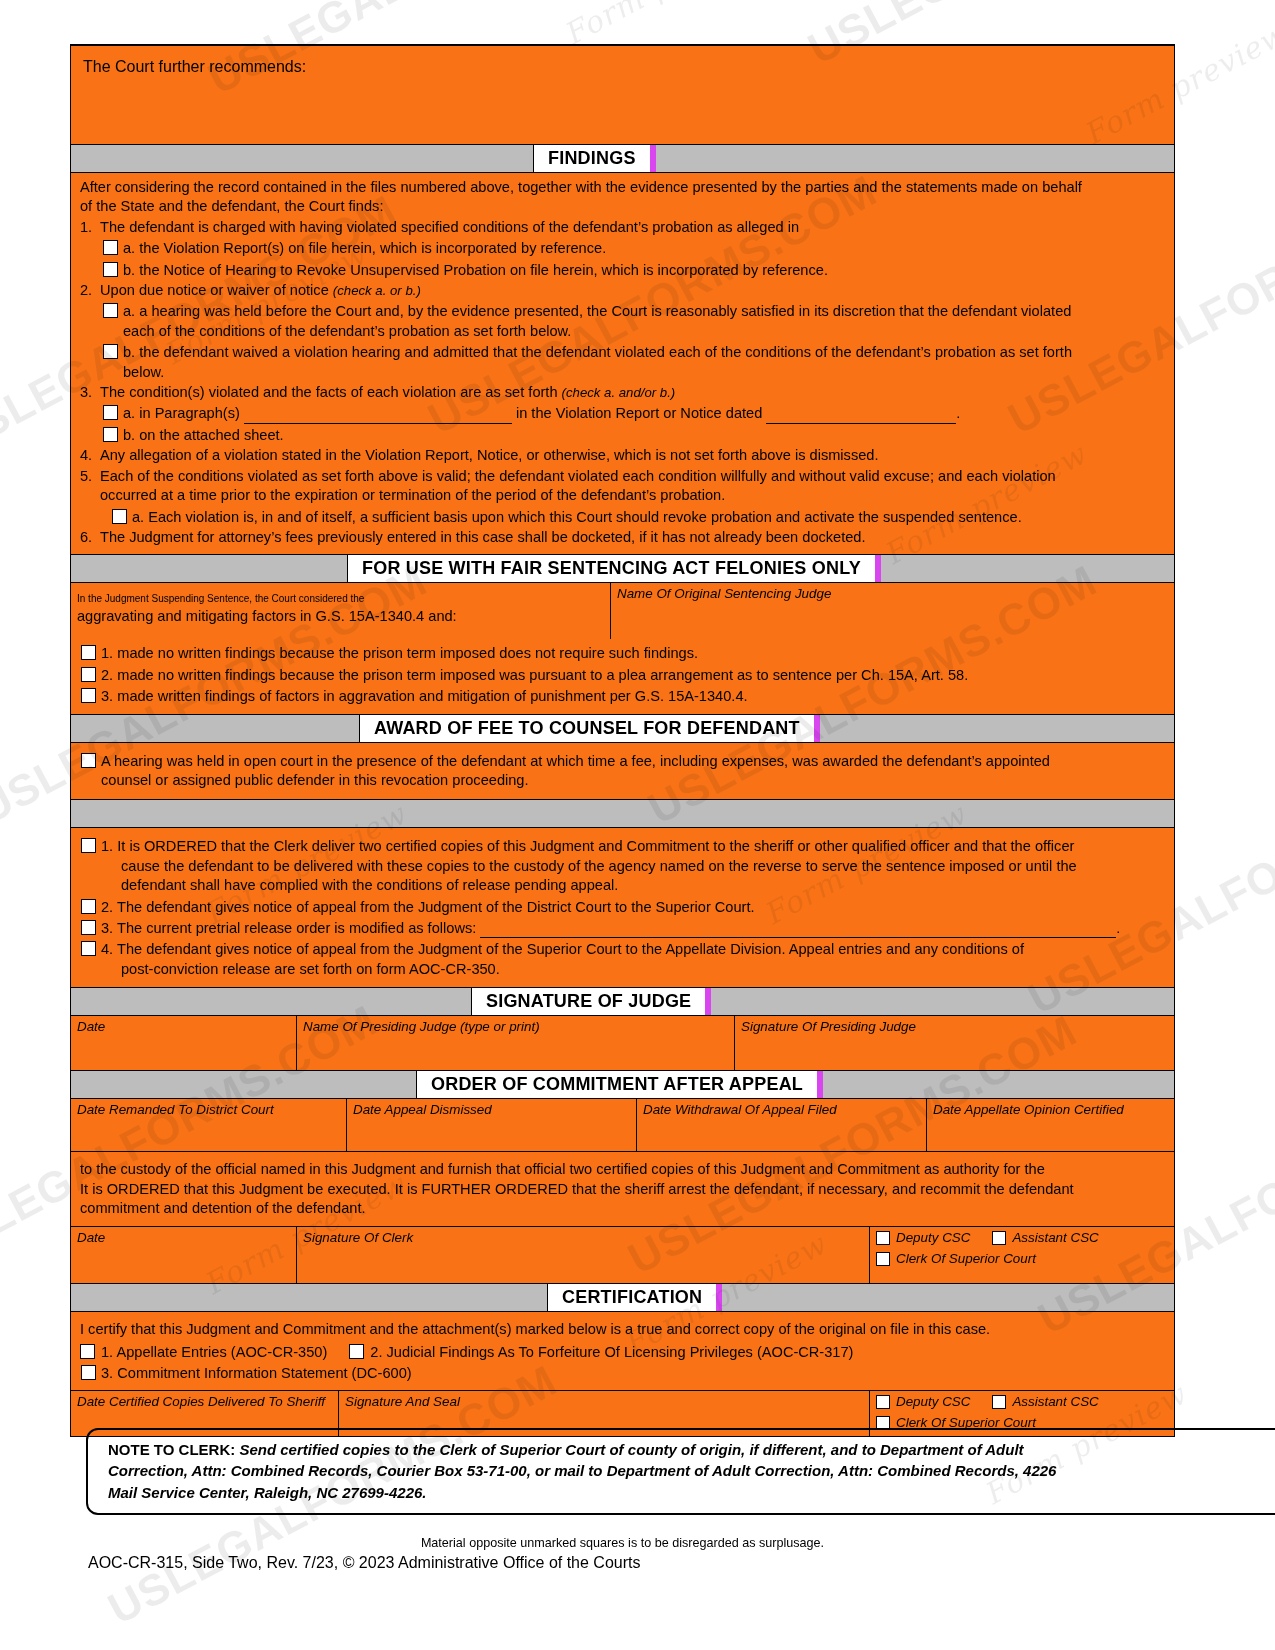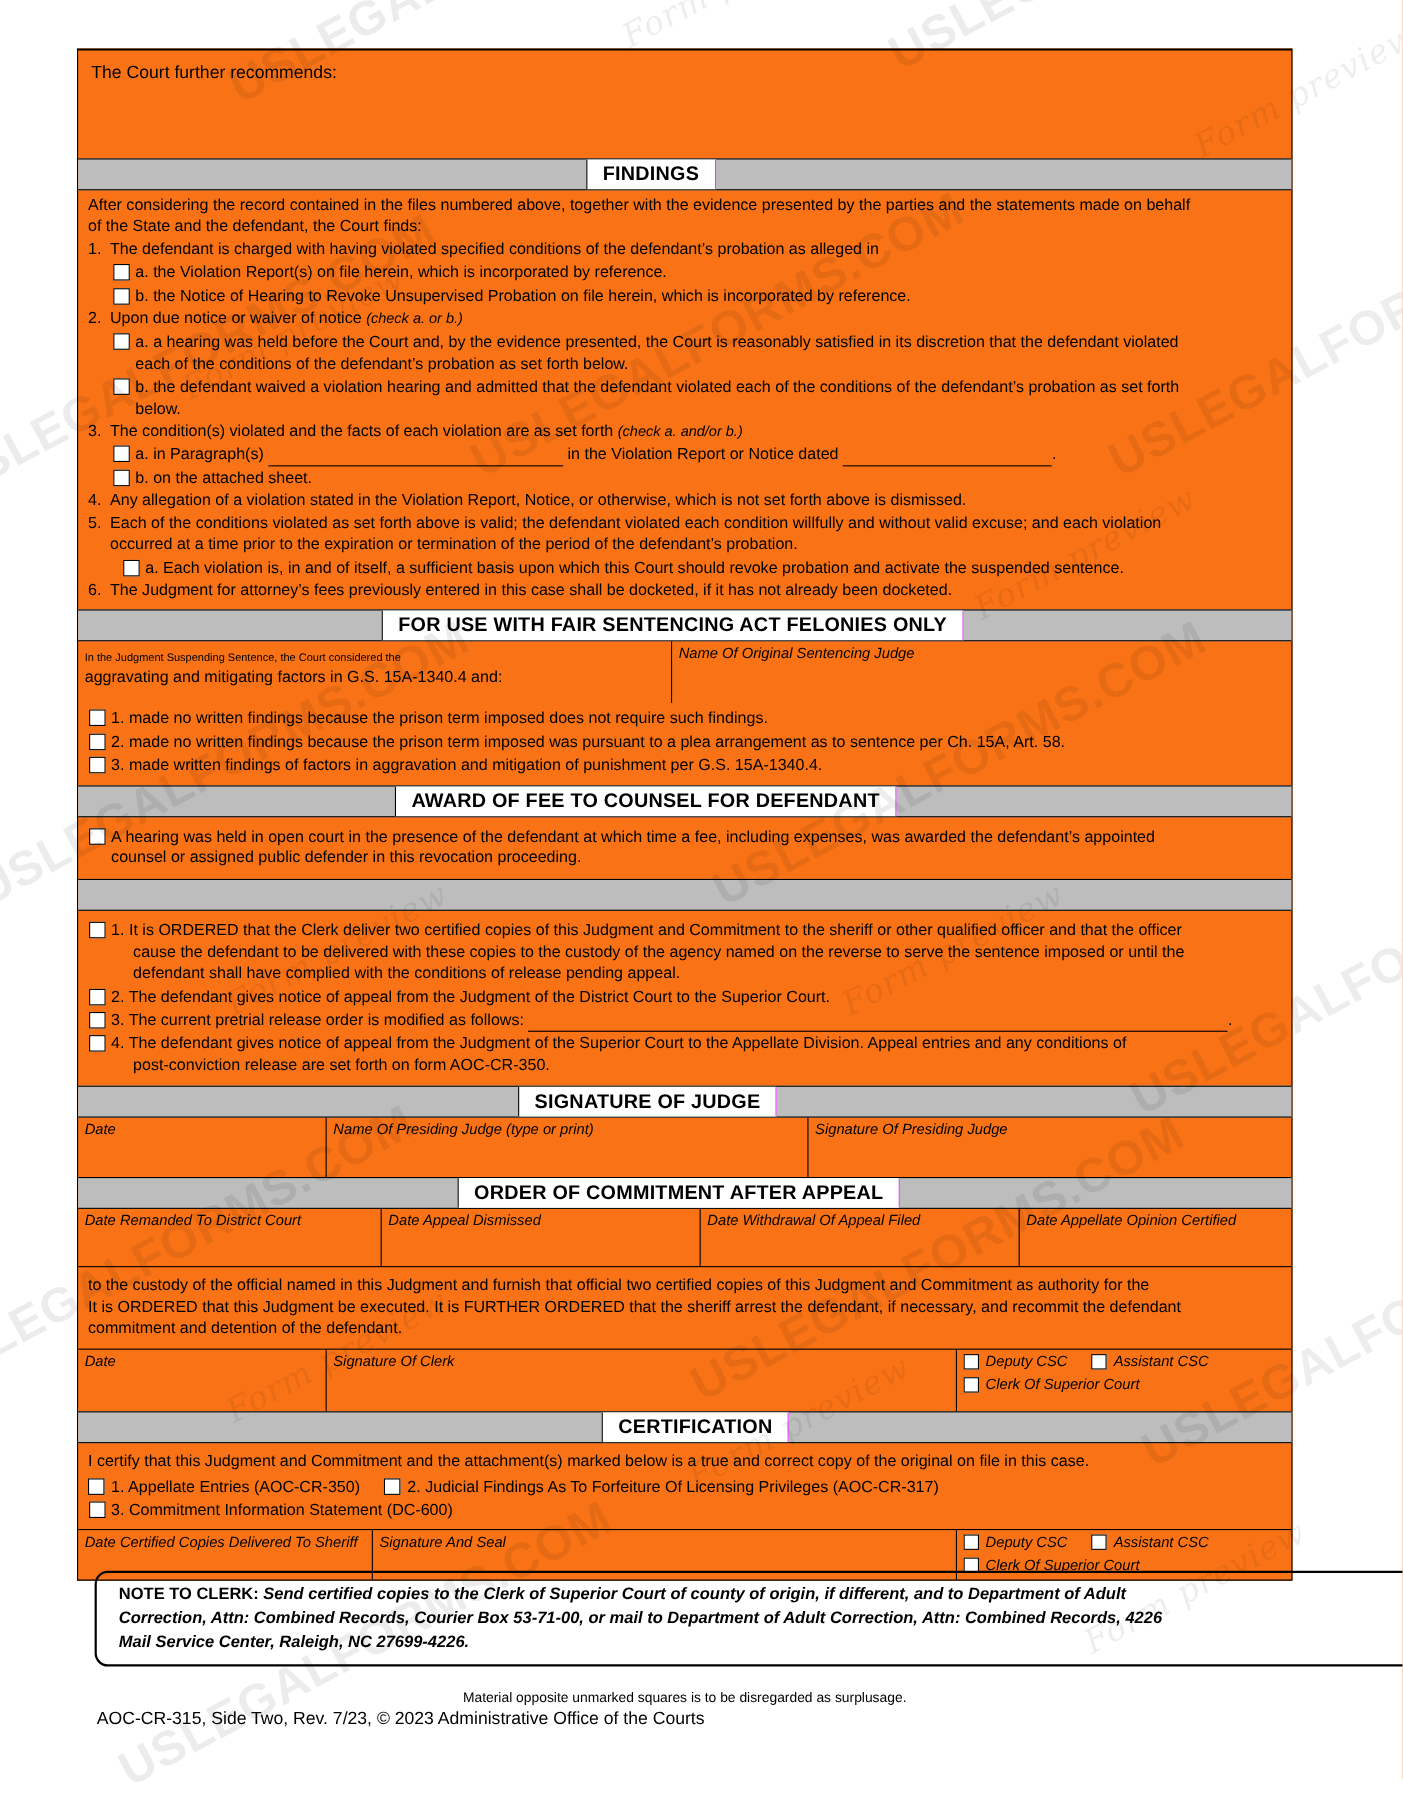--- a/index.html
+++ b/index.html
@@ -70,21 +70,21 @@
     background: #bdbdbd;
     border-top: 1px solid #000;
     border-bottom: 1px solid #000;
     height: 27px;
   }
   .bar .bar-left { flex: 0 0 auto; }
   .bar .bar-right { flex: 1 1 auto; }
   .bar .bar-title {
     background: #fff;
     border-left: 1px solid #000;
-    border-right: 1px solid #d946ef;
+    border-right: 6px solid #d946ef;
     display: flex;
     align-items: center;
     justify-content: center;
     padding: 0 14px;
     font-size: 18px;
     font-weight: bold;
     letter-spacing: 0.2px;
     white-space: nowrap;
   }
 

